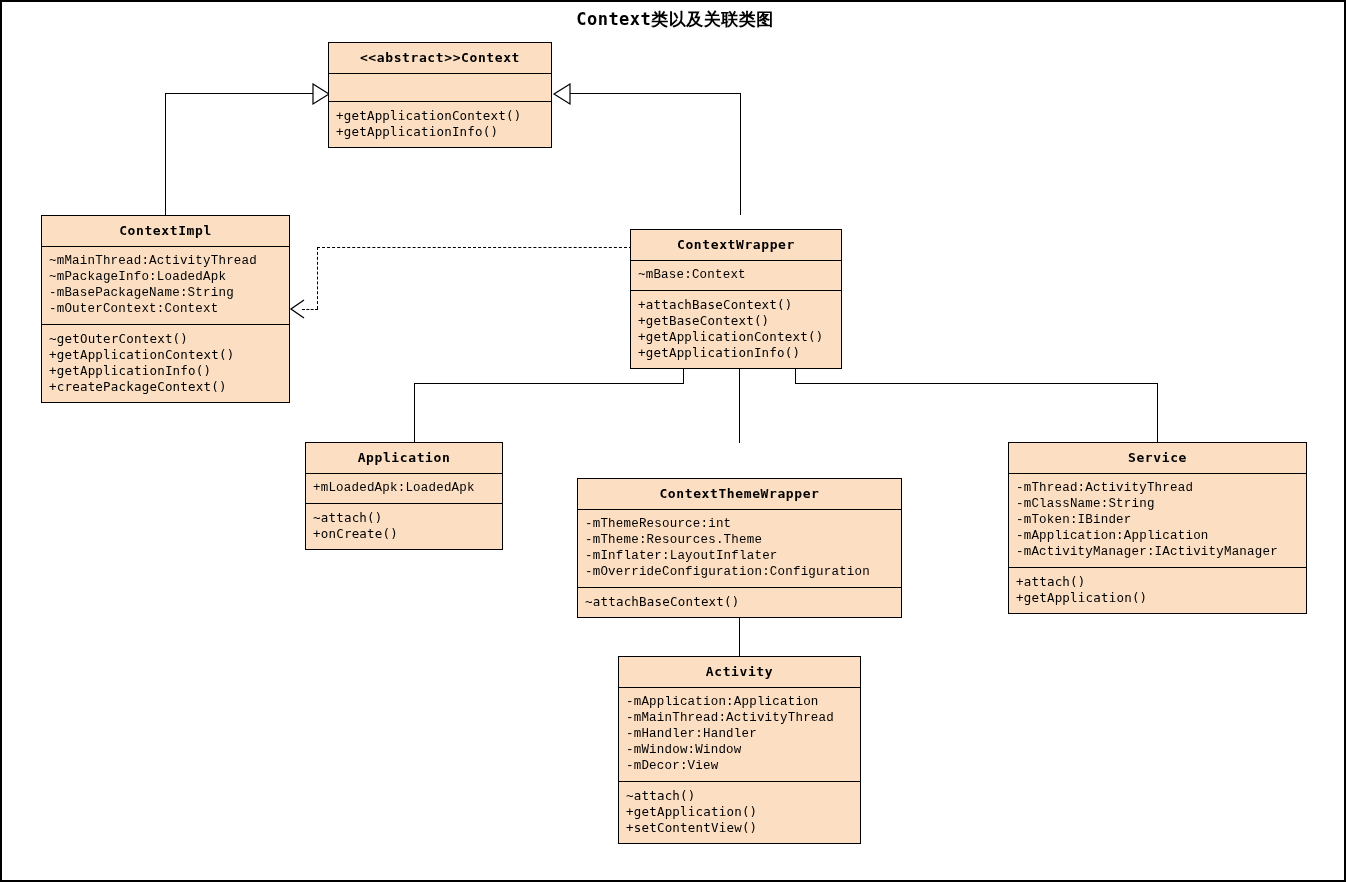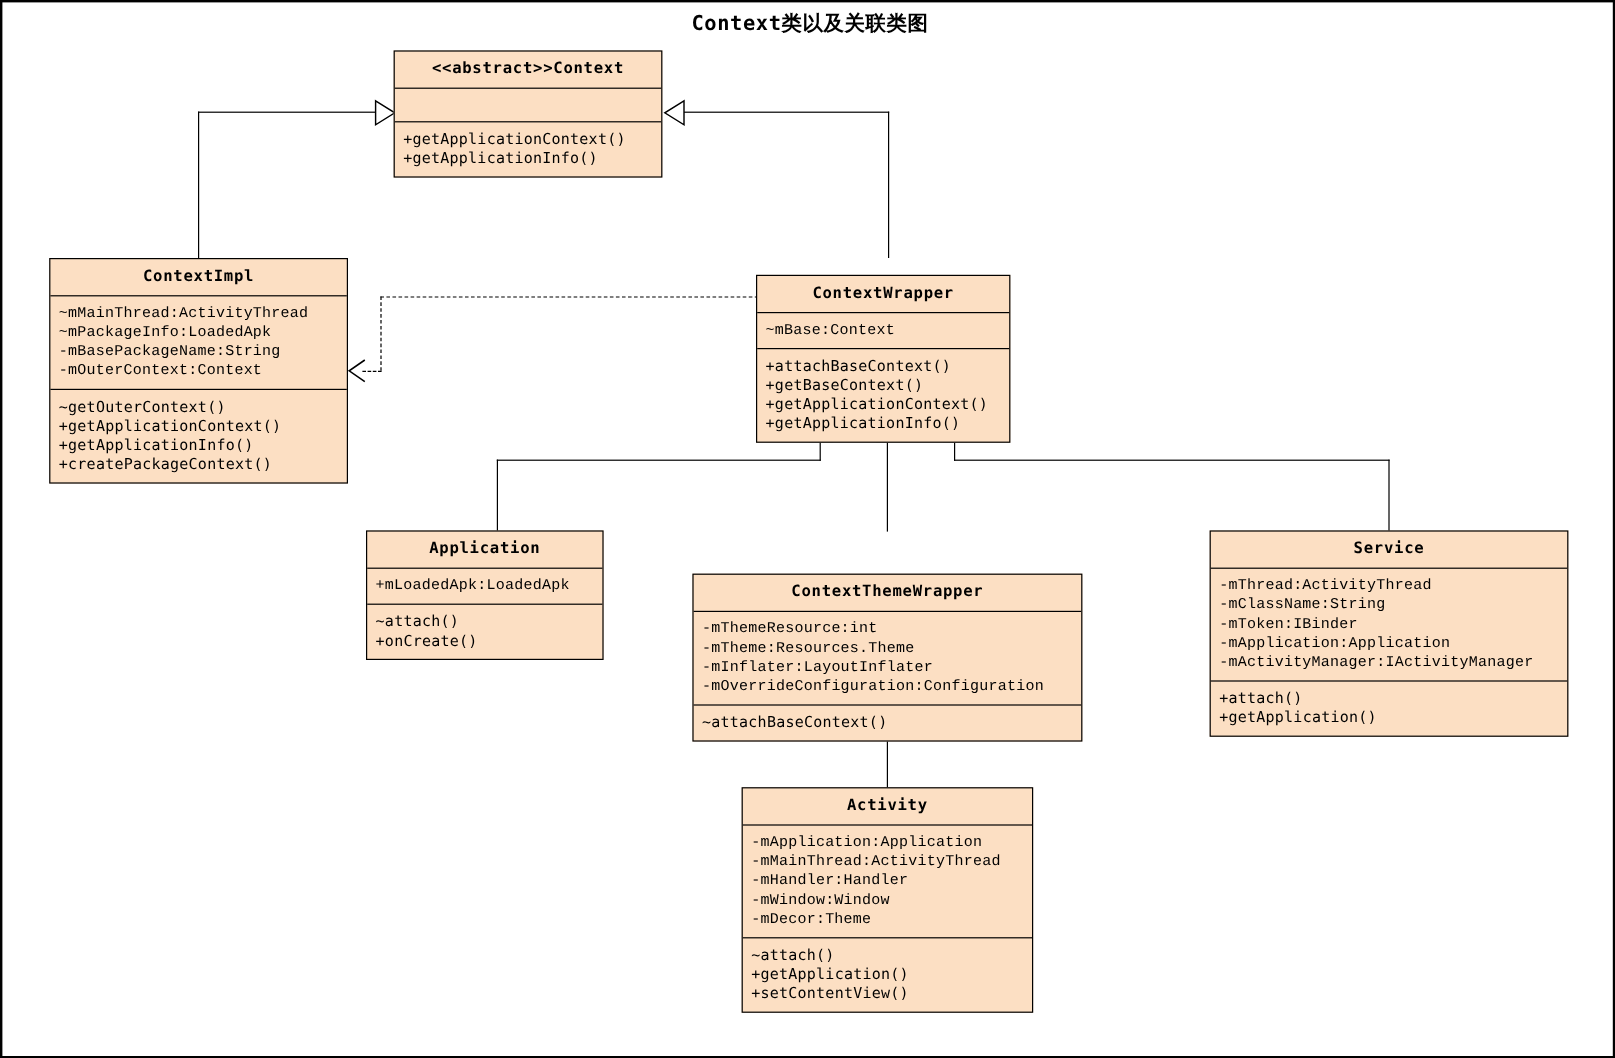--- a/index.html
+++ b/index.html
@@ -216,21 +216,21 @@
     </div>
   </div>
 
   <div class="uml-class" style="left:616px; top:654px; width:243px;">
     <div class="uml-name">Activity</div>
     <div class="uml-attrs">
       <div class="uml-line">-mApplication:Application</div>
       <div class="uml-line">-mMainThread:ActivityThread</div>
       <div class="uml-line">-mHandler:Handler</div>
       <div class="uml-line">-mWindow:Window</div>
-      <div class="uml-line">-mDecor:Theme</div>
+      <div class="uml-line">-mDecor:View</div>
     </div>
     <div class="uml-ops">
       <div class="uml-line">~attach()</div>
       <div class="uml-line">+getApplication()</div>
       <div class="uml-line">+setContentView()</div>
     </div>
   </div>
 
 </div>
 

